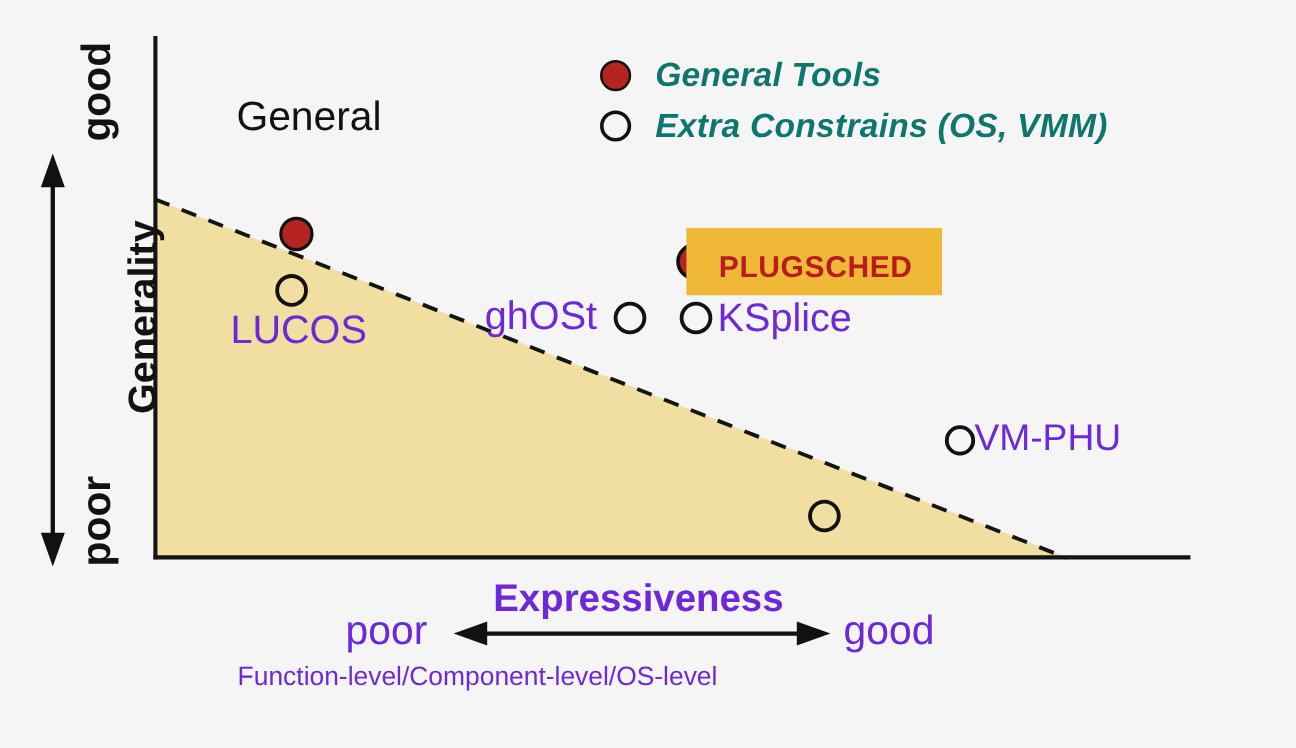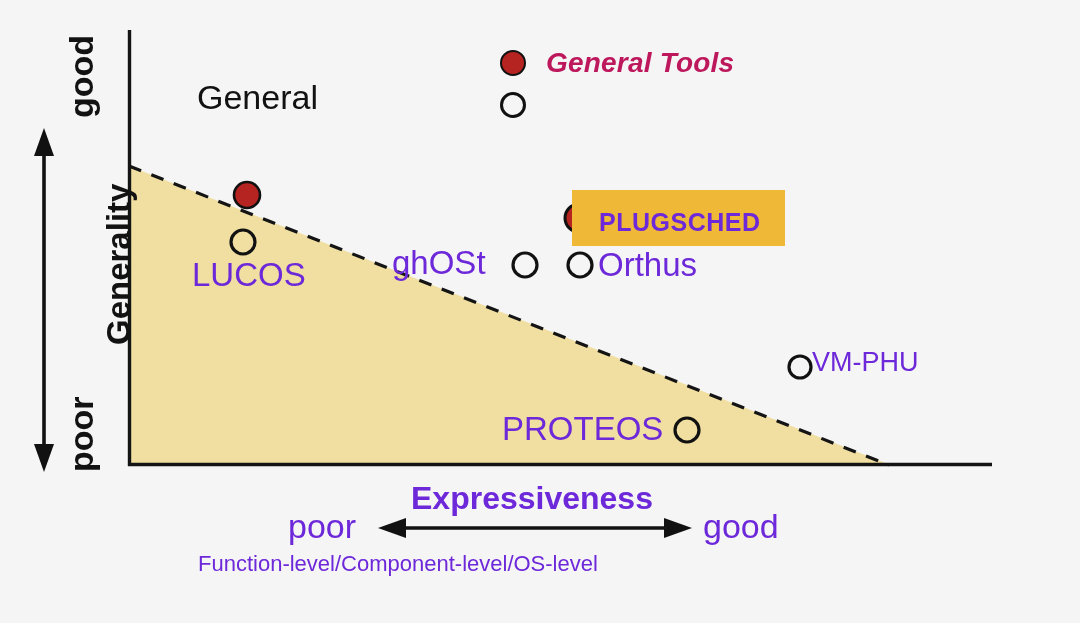--- a/index.html
+++ b/index.html
@@ -81,33 +81,33 @@
     border: 2px solid #111111;
   }
   .legend-swatch.hollow {
     background: transparent;
     border: 3px solid #111111;
   }
   .legend-text {
     font-style: italic;
     font-weight: 700;
     font-size: 28px;
-    color: #be185d;
+    color: #0f766e;
     letter-spacing: .2px;
     text-align: center;
   }
 
   
   #plugsched-highlight {
     position: absolute;
     background: #efb937;
   }
   #plugsched-text {
     position: absolute;
-    color: #6d28d9;
+    color: #b91c1c;
     font-weight: 700;
     font-variant: small-caps;
     text-transform: lowercase;
     letter-spacing: .5px;
   }
   #plugsched-text::first-letter { font-size: 1em; }
 
   
   .pt-label { font-weight: 700; }
 </style>
@@ -159,36 +159,36 @@
 
   <div class="vert-word" style="left:62px; top:472px; transform:rotate(-90deg); font-size:34px;">poor</div>
 
   <div id="legend" style="left:500px; top:42px;">
     <div class="legend-row">
       <span class="legend-swatch filled"></span>
       <span class="legend-text">General Tools</span>
     </div>
     <div class="legend-row">
       <span class="legend-swatch hollow"></span>
+      <span class="legend-text">Extra Constrains (OS, VMM)</span>
     </div>
   </div>
 
   <div class="lbl-stack" style="left:197px; top:79px; font-size:34px;">
     <div>General</div>
   </div>
 
   <div class="lbl pt-label" style="left:192px; top:258px; font-size:33px; font-weight:400;">LUCOS</div>
 
-  <div class="lbl pt-label" style="left:392px; top:246px; font-size:33px; font-weight:400;">ghOSt</div>
+  <div class="lbl pt-label" style="left:404px; top:246px; font-size:33px; font-weight:400;">ghOSt</div>
 
-  <div class="lbl pt-label" style="left:598px; top:248px; font-size:33px; font-weight:400;">Orthus</div>
+  <div class="lbl pt-label" style="left:598px; top:248px; font-size:33px; font-weight:400;">KSplice</div>
 
-  <div class="lbl pt-label" style="left:812px; top:349px; font-size:27px; font-weight:400;">VM-PHU</div>
+  <div class="lbl pt-label" style="left:812px; top:349px; font-size:31px; font-weight:400;">VM-PHU</div>
 
-  <div class="lbl pt-label" style="left:502px; top:412px; font-size:33px; font-weight:400;">PROTEOS</div>
 
   <div id="plugsched-highlight" style="left:572px; top:190px; width:213px; height:56px;"></div>
   <div id="plugsched-text" style="left:599px; top:198px; font-size:36px;">PLUGSCHED</div>
 
   <div class="lbl" style="left:411px; top:482px; font-size:32px; font-weight:700;">Expressiveness</div>
 
   <div class="lbl" style="left:288px; top:509px; font-size:34px; font-weight:400;">poor</div>
 
   <div class="lbl" style="left:703px; top:509px; font-size:34px; font-weight:400;">good</div>
 

